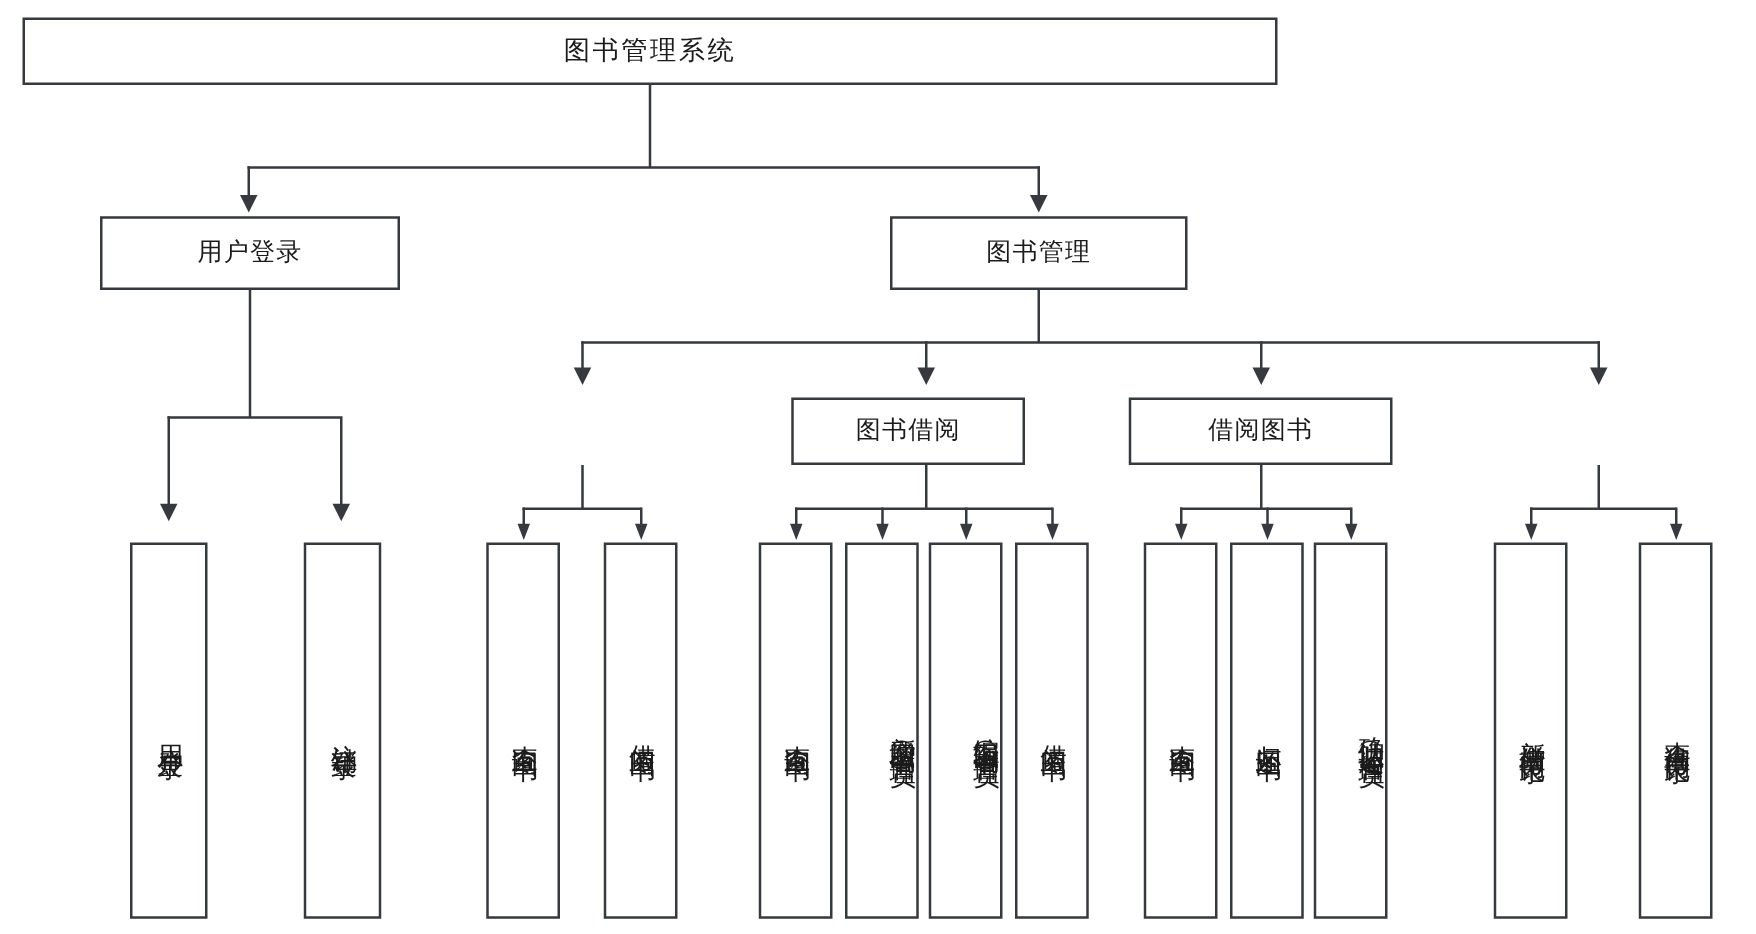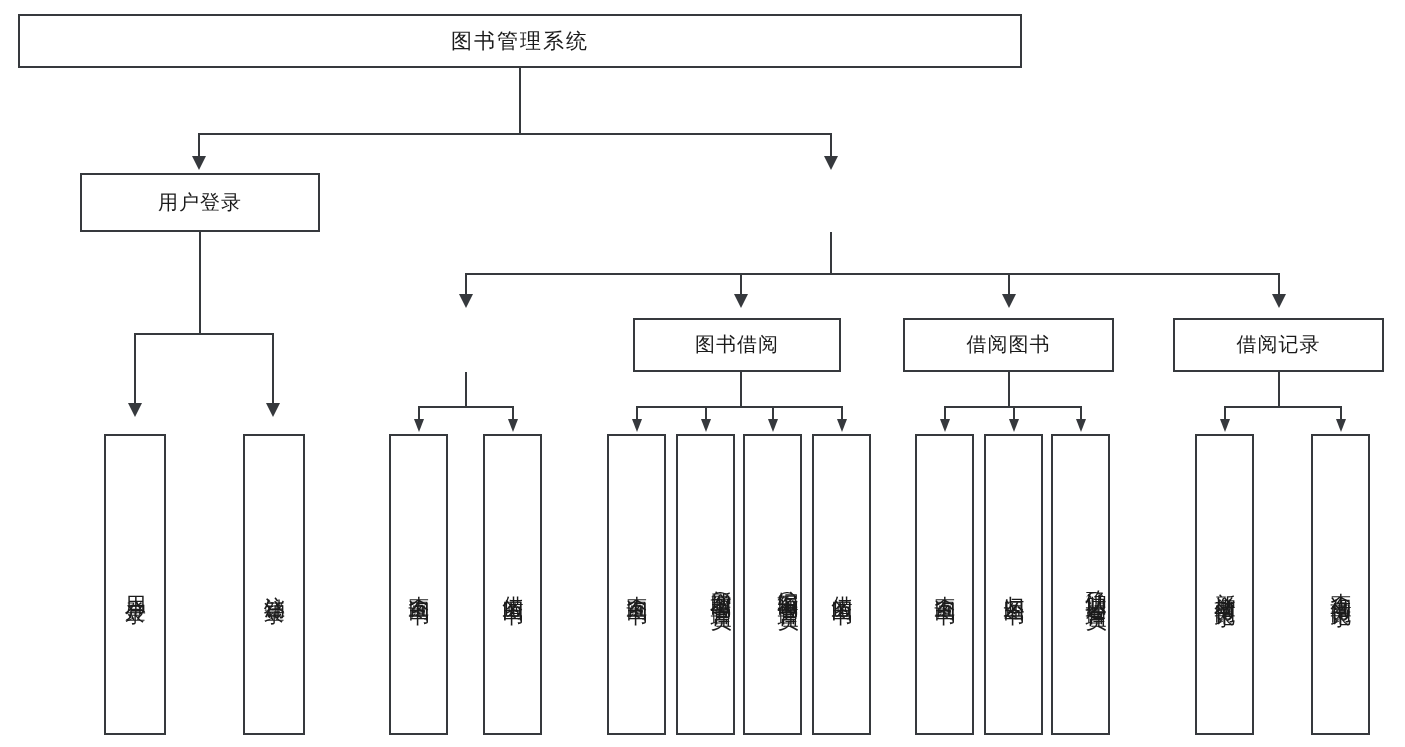--- a/index.html
+++ b/index.html
@@ -80,20 +80,21 @@
   <div class="hline" style="left:198px;top:133px;width:634px;"></div>
 
   <div class="vline" style="left:198px;top:133px;height:25px;"></div>
   <div class="arrow" style="left:192px;top:156px;"></div>
 
   <div class="vline" style="left:830px;top:133px;height:25px;"></div>
   <div class="arrow" style="left:824px;top:156px;"></div>
 
   <div class="node h" style="left:80px;top:173px;width:240px;height:59px;">用户登录</div>
 
+  <div class="node h" style="left:712px;top:173px;width:238px;height:59px;">图书管理</div>
 
   <div class="vline" style="left:199px;top:232px;height:102px;"></div>
   <div class="hline" style="left:134px;top:333px;width:138px;"></div>
   <div class="vline" style="left:134px;top:333px;height:72px;"></div>
   <div class="arrow" style="left:128px;top:403px;"></div>
   <div class="vline" style="left:272px;top:333px;height:72px;"></div>
   <div class="arrow" style="left:266px;top:403px;"></div>
 
   <div class="vline" style="left:830px;top:232px;height:42px;"></div>
   <div class="hline" style="left:465px;top:273px;width:815px;"></div>
@@ -104,25 +105,24 @@
   <div class="vline" style="left:740px;top:273px;height:23px;"></div>
   <div class="arrow" style="left:734px;top:294px;"></div>
 
   <div class="vline" style="left:1008px;top:273px;height:23px;"></div>
   <div class="arrow" style="left:1002px;top:294px;"></div>
 
   <div class="vline" style="left:1278px;top:273px;height:23px;"></div>
   <div class="arrow" style="left:1272px;top:294px;"></div>
 
 
-  <div class="node h" style="left:633px;top:318px;width:208px;height:54px;">图书借阅</div>
+  <div class="node h" style="left:633px;top:318px;width:187px;height:54px;">图书借阅</div>
 
   <div class="node h" style="left:903px;top:318px;width:211px;height:54px;">借阅图书</div>
 
-  <div class="node h" style="left:1173px;top:318px;width:211px;height:54px;">借阅记录</div>
 
   <div class="vline" style="left:465px;top:372px;height:36px;"></div>
   <div class="hline" style="left:418px;top:406px;width:95px;"></div>
   <div class="vline" style="left:418px;top:406px;height:14px;"></div>
   <div class="arrow slim" style="left:414px;top:419px;"></div>
   <div class="vline" style="left:512px;top:406px;height:14px;"></div>
   <div class="arrow slim" style="left:508px;top:419px;"></div>
 
   <div class="vline" style="left:740px;top:372px;height:36px;"></div>
   <div class="hline" style="left:636px;top:406px;width:206px;"></div>

